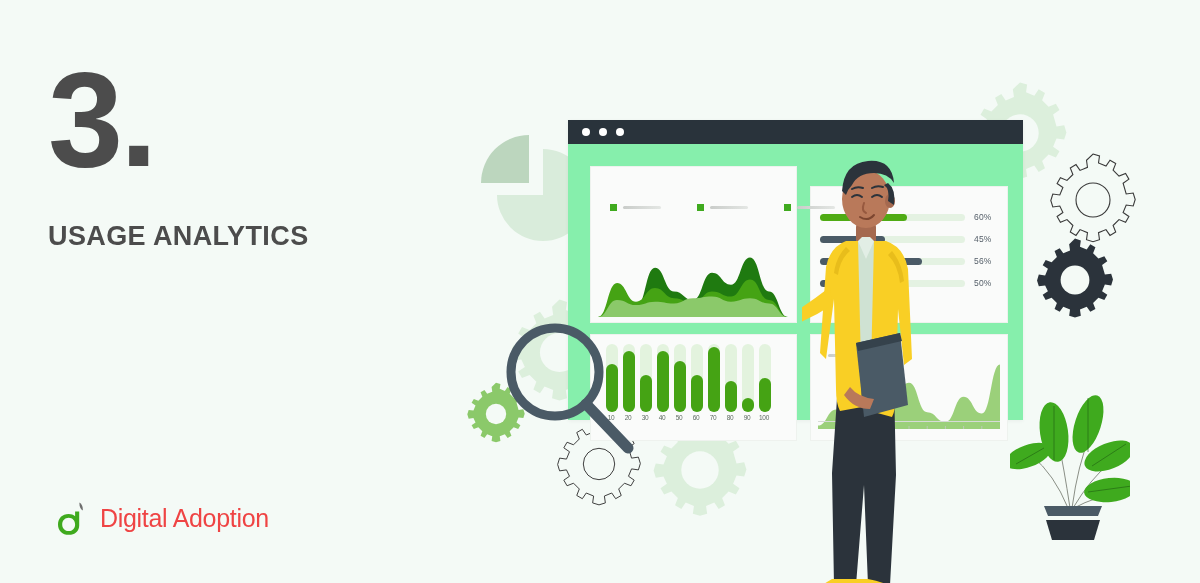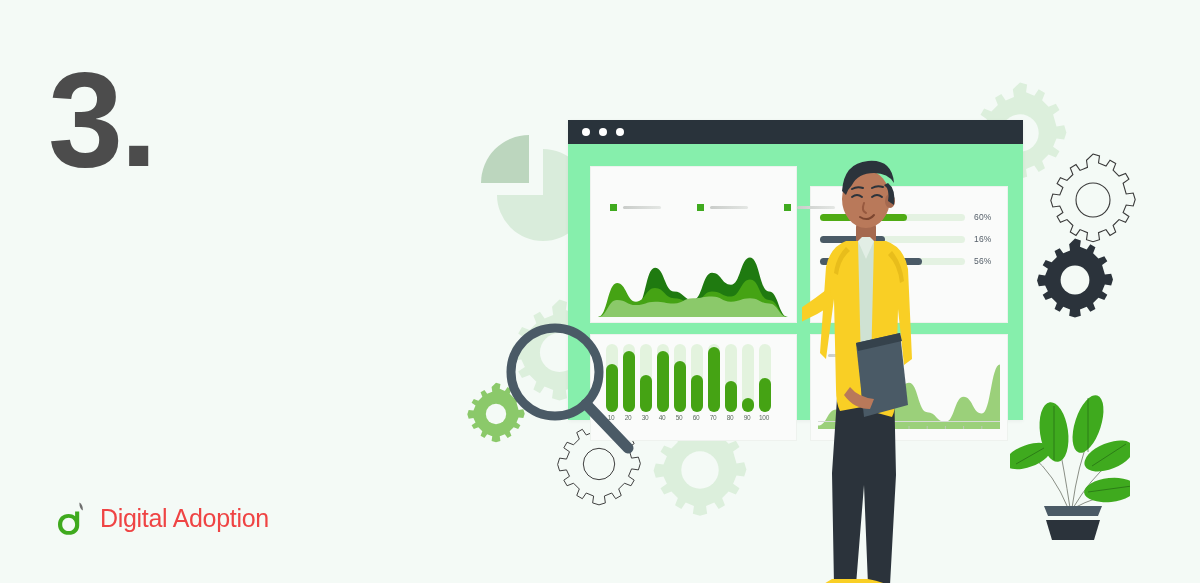--- a/index.html
+++ b/index.html
@@ -102,20 +102,21 @@
   
   .plant{position:absolute;left:570px;top:320px;width:120px;height:160px;}
 </style>
 </head>
 <body>
 
 <div class="stage">
 
   <div class="left-col">
     <div class="step-number"><span>3</span><span class="dot">.</span></div>
+    <h2 class="section-title">USAGE ANALYTICS</h2>
   </div>
 
   <div class="logo">
     <div class="logo-mark">
       <svg viewBox="0 0 36 36" width="36" height="36" aria-hidden="true">
         <path d="M24.5 2.5c2.6 1.8 3.6 4.6 3.3 8.1-2.6-1.7-3.6-4.6-3.3-8.1z" fill="#6e6e6e"></path>
         <path d="M24.2 11.5v13.9c0 5.7-4.3 9.4-10.4 9.4C7.4 34.8 3 30.6 3 24.4S7.3 14 13.6 14c2.6 0 4.9.8 6.5 2.3v-4.8h4.1z
                  M13.7 31.1c3.7 0 6.4-2.8 6.4-6.7s-2.7-6.7-6.4-6.7-6.5 2.8-6.5 6.7 2.8 6.7 6.5 6.7z" fill="#3faa1e"></path>
       </svg>
     </div>
@@ -279,27 +280,33 @@
             <div class="prow">
               <div class="ptrack" style="background: rgb(228, 242, 226);">
                 <div class="pfill" style="width: 60%; background: rgb(79, 171, 20);"></div>
               </div>
               <span class="plabel">60%</span>
             </div>
             <div class="prow">
               <div class="ptrack" style="background: rgb(228, 242, 226);">
                 <div class="pfill" style="width: 45%; background: rgb(74, 90, 102);"></div>
               </div>
-              <span class="plabel">16%</span>
+              <span class="plabel">45%</span>
             </div>
             <div class="prow">
               <div class="ptrack" style="background: rgb(228, 242, 226);">
                 <div class="pfill" style="width: 70%; background: rgb(74, 90, 102);"></div>
               </div>
               <span class="plabel">56%</span>
+            </div>
+            <div class="prow">
+              <div class="ptrack" style="background: rgb(228, 242, 226);">
+                <div class="pfill" style="width: 50%; background: rgb(74, 90, 102);"></div>
+              </div>
+              <span class="plabel">50%</span>
             </div>
           </div>
 
         <div class="area2">
           <div class="area2-legend"></div>
           <svg id="area2Svg" viewBox="0 0 182 70" width="182" height="70" preserveAspectRatio="none" style="position:absolute;left:0;top:10px;">
               <path d="M 0 66.5 C 9.1 66.5, 9.1 50.4, 18.2 50.4 C 27.299999999999997 50.4, 27.299999999999997 60.2, 36.4 60.2 C 45.5 60.2, 45.5 26.6, 54.599999999999994 26.6 C 63.699999999999996 26.6, 63.699999999999996 42, 72.8 42 C 81.9 42, 81.9 23.799999999999997, 91 23.799999999999997 C 100.1 23.799999999999997, 100.1 53.2, 109.19999999999999 53.2 C 118.29999999999998 53.2, 118.29999999999998 63, 127.39999999999999 63 C 136.5 63, 136.5 37.8, 145.6 37.8 C 154.7 37.8, 154.7 54.6, 163.79999999999998 54.6 C 172.89999999999998 54.6, 172.89999999999998 5.599999999999994, 182 5.599999999999994 L 182 70 L 0 70 Z" fill="#9bd07a"></path>
               <line x1="18.2" x2="18.2" y1="67" y2="70" stroke="#c3c9c3" stroke-width=".8"></line>
               <line x1="36.4" x2="36.4" y1="67" y2="70" stroke="#c3c9c3" stroke-width=".8"></line>
               <line x1="54.599999999999994" x2="54.599999999999994" y1="67" y2="70" stroke="#c3c9c3" stroke-width=".8"></line>

